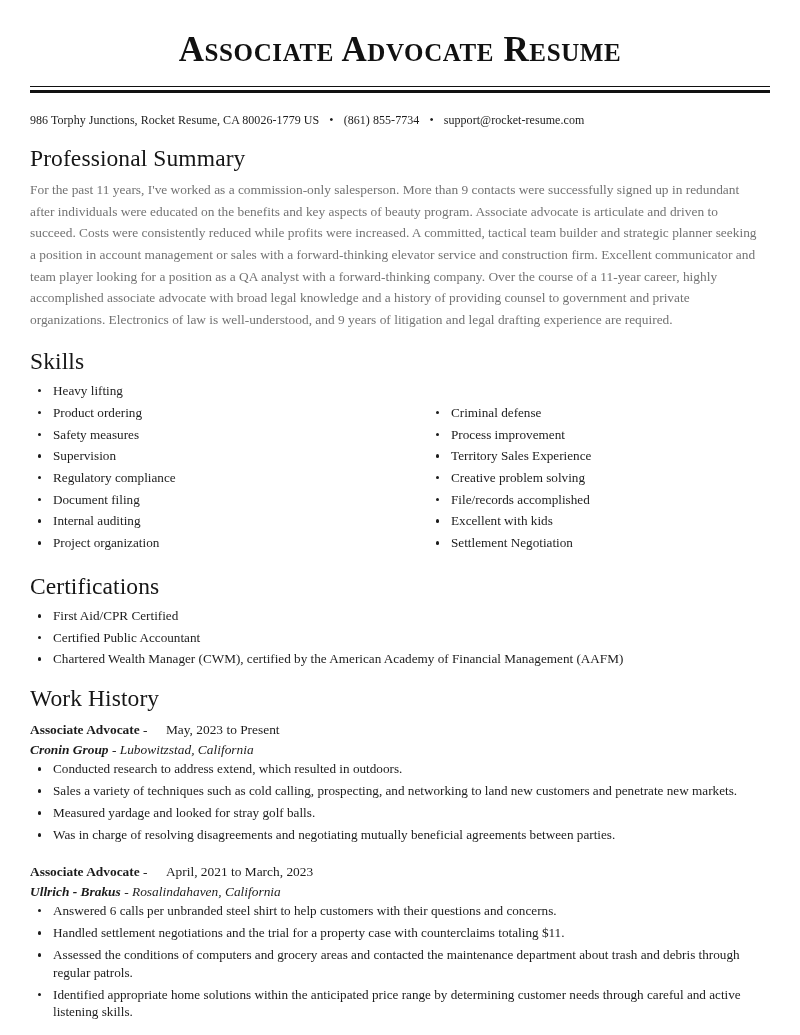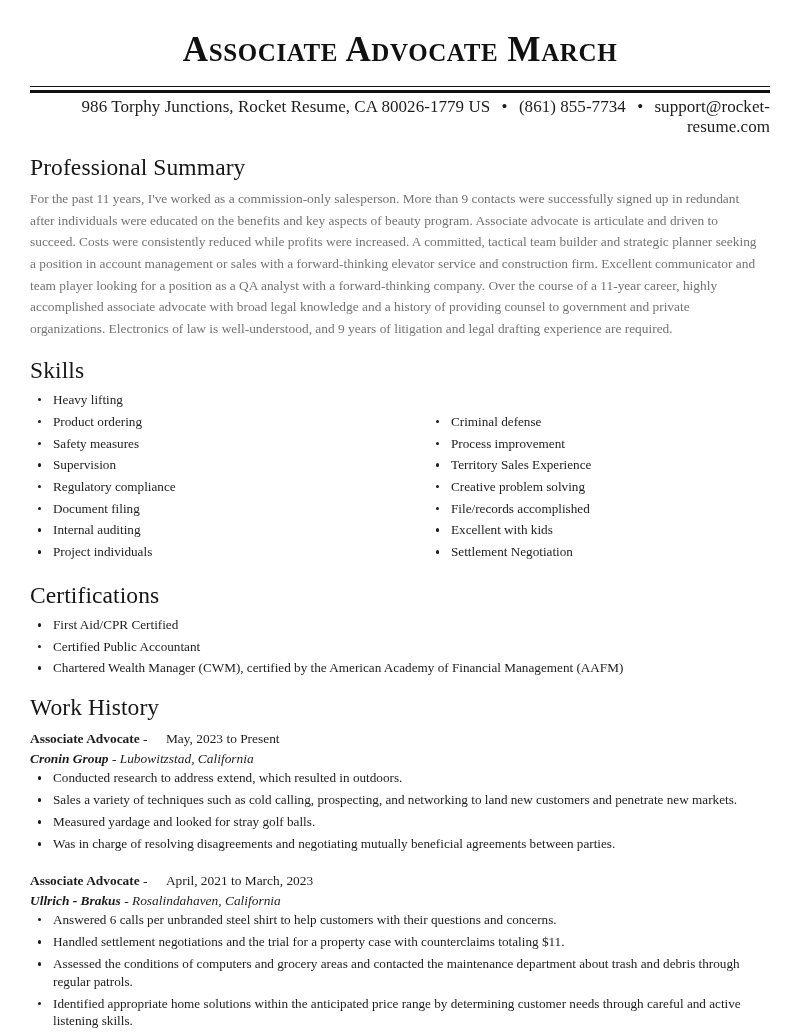--- a/index.html
+++ b/index.html
@@ -48,24 +48,24 @@
   .rule-gap {
     height: 3px;
     background: #ffffff;
   }
   .rule-thick {
     height: 3px;
     background: #111111;
     width: 100%;
   }
   .contact-line {
-    text-align: right;
-    font-size: 17px;
-    color: #1c1c1c;
-    margin-top: 4px;
+    text-align: left;
+    font-size: 12px;
+    color: #1c1c1c;
+    margin-top: 20px;
     letter-spacing: 0.05px;
   }
   .contact-sep {
     display: inline-block;
     padding: 0 7px;
     color: #1c1c1c;
   }
 
   
   .section {
@@ -172,21 +172,21 @@
   .dash {
     font-weight: 400;
     font-style: normal;
   }
 </style>
 </head>
 <body>
 
 <div class="page">
 
-  <h1 class="resume-title">Associate Advocate March</h1>
+  <h1 class="resume-title">Associate Advocate Resume</h1>
 
   <div class="rule-wrap">
     <div class="rule-thin"></div>
     <div class="rule-gap"></div>
     <div class="rule-thick"></div>
   </div>
 
   <div class="contact-line">
     <span>986 Torphy Junctions, Rocket Resume, CA 80026-1779 US</span>
     <span class="contact-sep">•</span>
@@ -205,21 +205,21 @@
     <div class="skills-cols">
       <div class="skills-col left">
         <ul class="bullets">
           <li>Heavy lifting</li>
           <li>Product ordering</li>
           <li>Safety measures</li>
           <li>Supervision</li>
           <li>Regulatory compliance</li>
           <li>Document filing</li>
           <li>Internal auditing</li>
-          <li>Project individuals</li>
+          <li>Project organization</li>
         </ul>
       </div>
       <div class="skills-col right">
         <ul class="bullets">
           <li>Criminal defense</li>
           <li>Process improvement</li>
           <li>Territory Sales Experience</li>
           <li>Creative problem solving</li>
           <li>File/records accomplished</li>
           <li>Excellent with kids</li>

